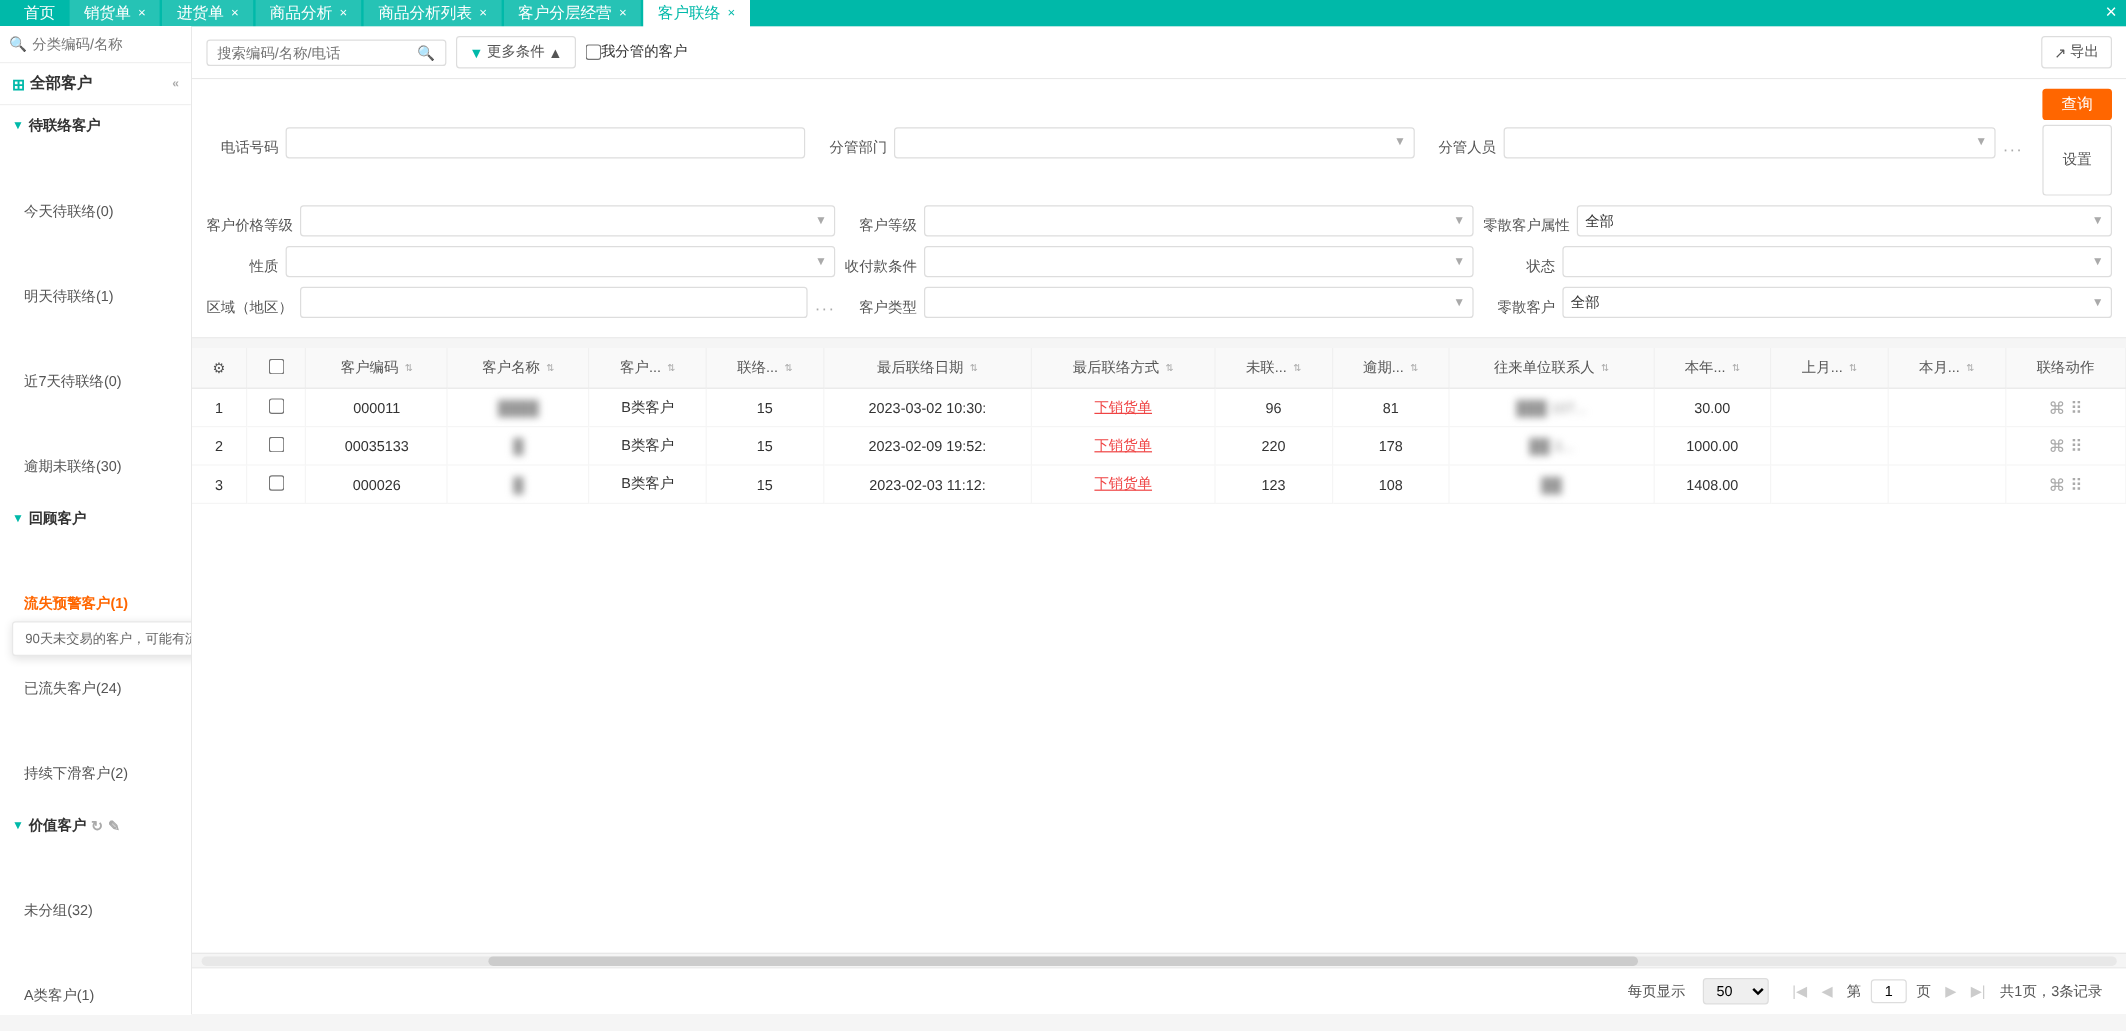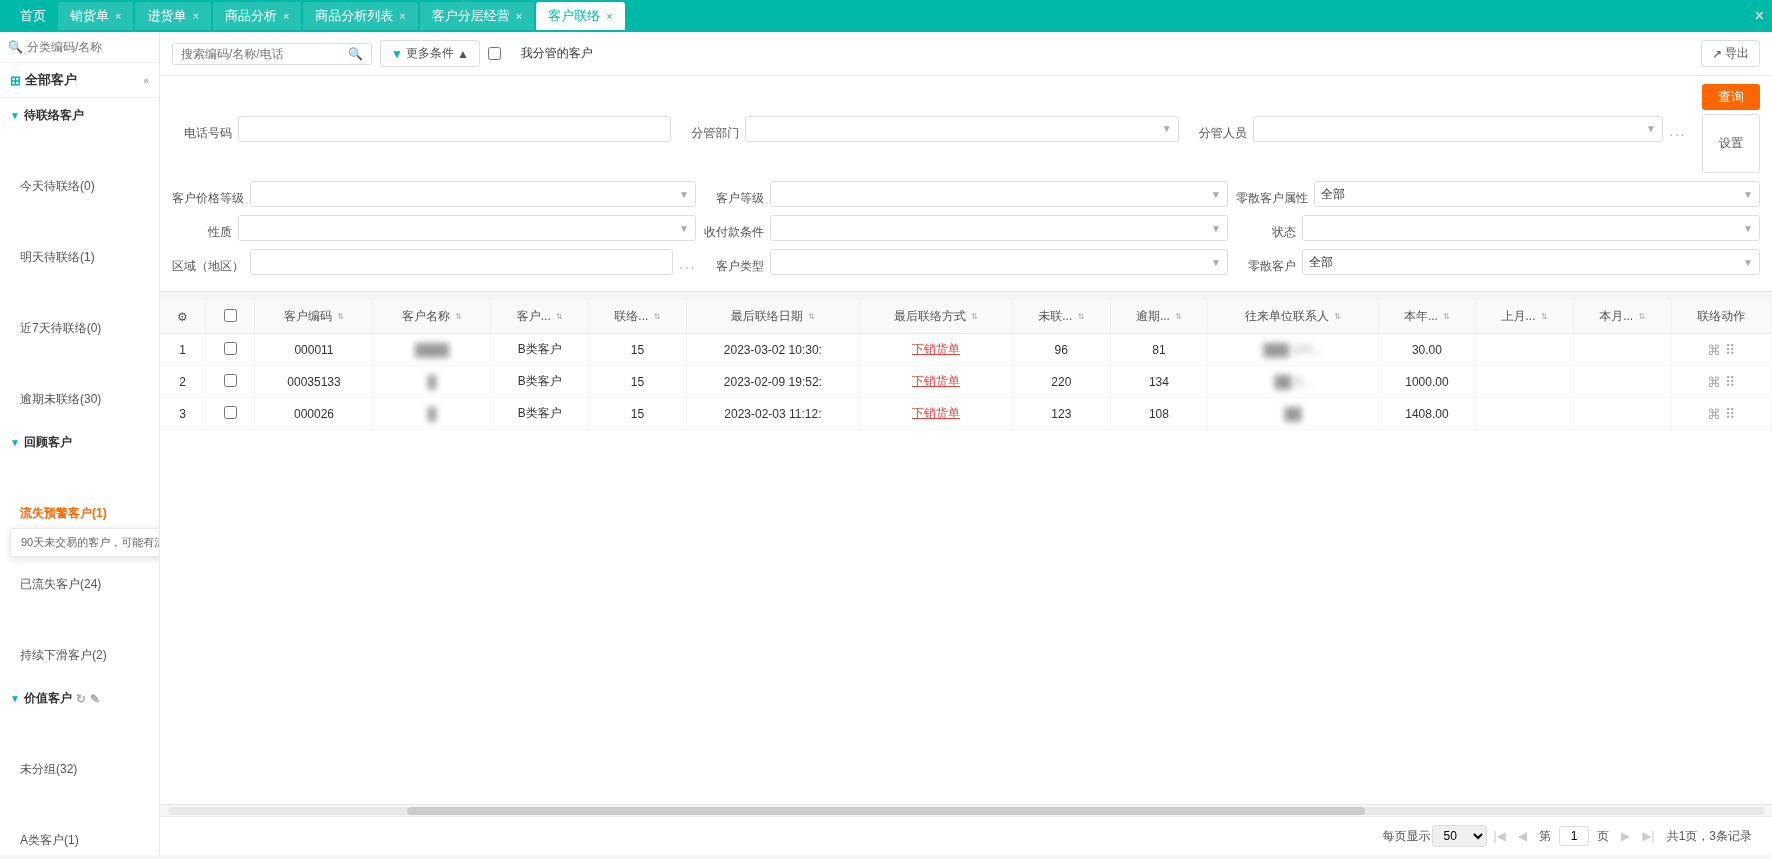--- a/index.html
+++ b/index.html
@@ -1,21 +1,21 @@
 <!DOCTYPE html>
 <html><head>
   <meta charset="utf-8">
   <style>
     * { box-sizing: border-box; margin: 0; padding: 0; }
     body { font-family: 'Microsoft YaHei', sans-serif; font-size: 12px; background: #f5f5f5; color: #333; }
 
     
     .tab-bar {
       display: flex; align-items: center;
-      background: #00b9a9; height: 32px; padding: 0 8px;
+      background: #00b9a9; height: 22px; padding: 0 8px;
     }
     .tab-item {
       display: flex; align-items: center; padding: 0 12px; height: 28px;
       background: rgba(255,255,255,0.15); color: #fff; cursor: pointer;
       border-radius: 3px 3px 0 0; margin-right: 2px; font-size: 13px;
     }
     .tab-item.active { background: #fff; color: #00b9a9; }
     .tab-item .close-icon { margin-left: 6px; font-size: 11px; }
     .tab-home { color: #fff; font-size: 13px; padding: 0 12px; cursor: pointer; }
     .tab-bar-right { margin-left: auto; color: #fff; font-size: 16px; cursor: pointer; }
@@ -68,21 +68,21 @@
       padding: 3px 8px; width: 200px;
     }
     .toolbar-search input { border: none; outline: none; font-size: 12px; width: 100%; }
     .toolbar-search .search-icon { color: #ff6600; margin-left: 4px; cursor: pointer; }
     .toolbar-btn {
       display: flex; align-items: center; gap: 3px; padding: 4px 10px;
       border: 1px solid #ddd; border-radius: 3px; background: #fff;
       cursor: pointer; font-size: 12px; color: #555;
     }
     .toolbar-btn .filter-icon { color: #00b9a9; }
-    .toolbar-checkbox { display: flex; align-items: center; gap: 20px; font-size: 12px; }
+    .toolbar-checkbox { display: flex; align-items: center; gap: 0; font-size: 12px; }
     .export-btn {
       margin-left: auto; padding: 4px 10px; background: #fff;
       border: 1px solid #ddd; border-radius: 3px; cursor: pointer;
       font-size: 12px; color: #555; display: flex; align-items: center; gap: 3px;
     }
 
     
     .filter-panel {
       background: #fff; border-bottom: 1px solid #e8e8e8;
       padding: 8px 12px;
@@ -137,21 +137,21 @@
     .action-icons { display: flex; align-items: center; gap: 4px; justify-content: center; }
     .action-icon { color: #aaa; cursor: pointer; font-size: 14px; }
 
     
     .blurred { filter: blur(3px); color: #999; }
 
     
     .footer {
       display: flex; align-items: center; justify-content: flex-end;
       padding: 8px 16px; background: #fff; border-top: 1px solid #e8e8e8;
-      font-size: 12px; color: #555; gap: 2px;
+      font-size: 12px; color: #555; gap: 15px;
     }
     .footer-select {
       border: 1px solid #ddd; border-radius: 3px; padding: 2px 6px; font-size: 12px;
     }
     .footer-nav { display: flex; align-items: center; gap: 4px; }
     .footer-nav span { cursor: pointer; color: #555; padding: 2px 4px; }
     .footer-nav span.disabled { color: #ccc; cursor: default; }
     .footer-page-input {
       border: 1px solid #ddd; border-radius: 3px; width: 30px; text-align: center;
       padding: 2px 4px; font-size: 12px;
@@ -477,21 +477,21 @@
             <tr>
       <td>2</td>
       <td><input type="checkbox" style=""></td>
       <td>00035133</td>
       <td><span class="blurred">█</span></td>
       <td>B类客户</td>
       <td>15</td>
       <td>2023-02-09 19:52:</td>
       <td><span class="link-text">下销货单</span></td>
       <td>220</td>
-      <td>134</td>
+      <td>178</td>
       <td><span class="blurred">██ 3...</span></td>
       <td>1000.00</td>
       <td></td>
       <td></td>
       <td>
         <div class="action-icons">
           <span class="action-icon">⌘</span>
           <span class="action-icon">⠿</span>
         </div>
       </td>

